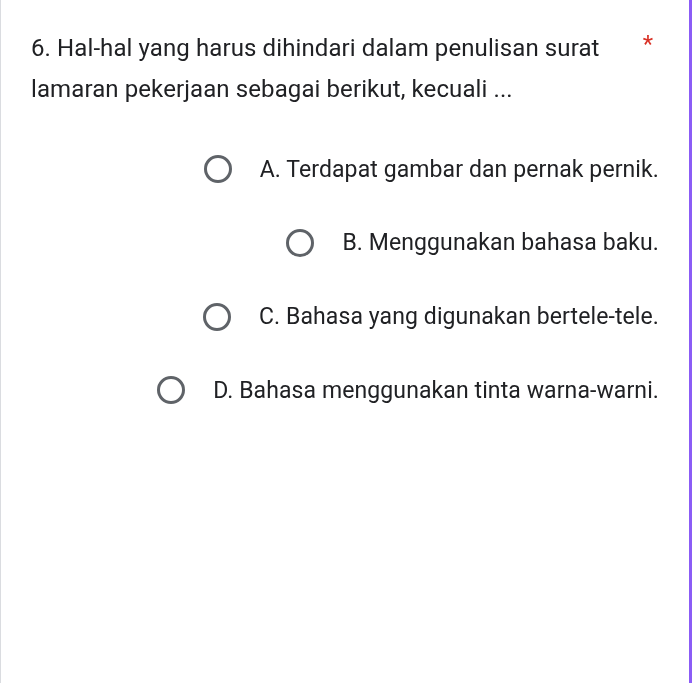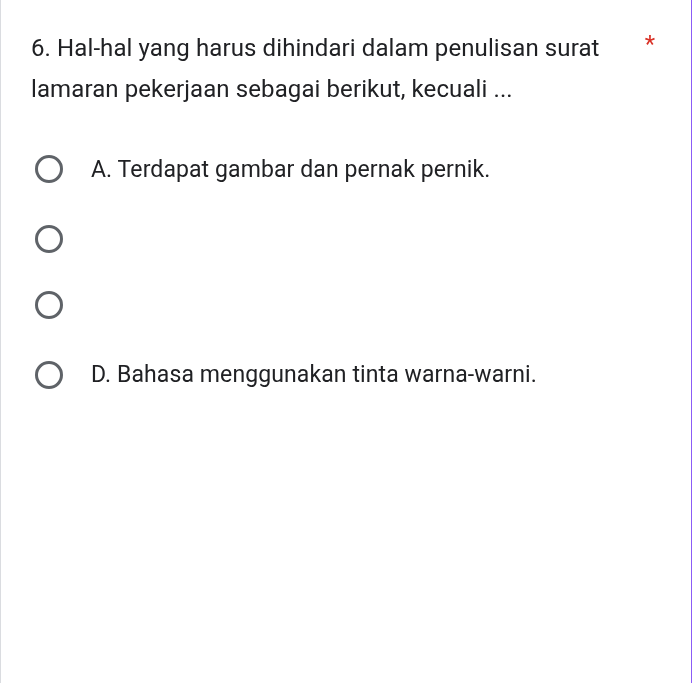--- a/index.html
+++ b/index.html
@@ -12,21 +12,21 @@
       background: #f0ebf8;
       width: 692px;
       height: 683px;
       display: flex;
       justify-content: center;
     }
     .card {
       background: #fff;
       width: 100%;
       border-left: 1px solid #dadce0;
-      border-right: 1px solid #8b5cf6;
+      border-right: 3px solid #8b5cf6;
       padding: 28px 30px 20px 30px;
     }
     .question-header {
       display: flex;
       align-items: flex-start;
       margin-bottom: 42px;
     }
     .question-text {
       font-size: 24px;
       color: #202124;
@@ -44,20 +44,21 @@
     .points {
       color: #70757a;
       font-size: 21px;
       white-space: nowrap;
       line-height: 1.6;
     }
     .options {
       display: flex;
       flex-direction: column;
       gap: 38px;
+      align-items: flex-end;
     }
     .option {
       display: flex;
       align-items: center;
       cursor: pointer;
     }
     .radio-circle {
       width: 28px;
       height: 28px;
       border: 3px solid #5f6368;
@@ -82,22 +83,24 @@
     <span class="required-star">*</span>
   </div>
 
   <div class="options">
     <label class="option">
       <span class="radio-circle"></span>
       <span class="option-label">A. Terdapat gambar dan pernak pernik.</span>
     </label>
     <label class="option">
       <span class="radio-circle"></span>
+      <span class="option-label">B. Menggunakan bahasa baku.</span>
     </label>
     <label class="option">
       <span class="radio-circle"></span>
+      <span class="option-label">C. Bahasa yang digunakan bertele-tele.</span>
     </label>
     <label class="option">
       <span class="radio-circle"></span>
       <span class="option-label">D. Bahasa menggunakan tinta warna-warni.</span>
     </label>
   </div>
 </div>
 
 </body></html>

